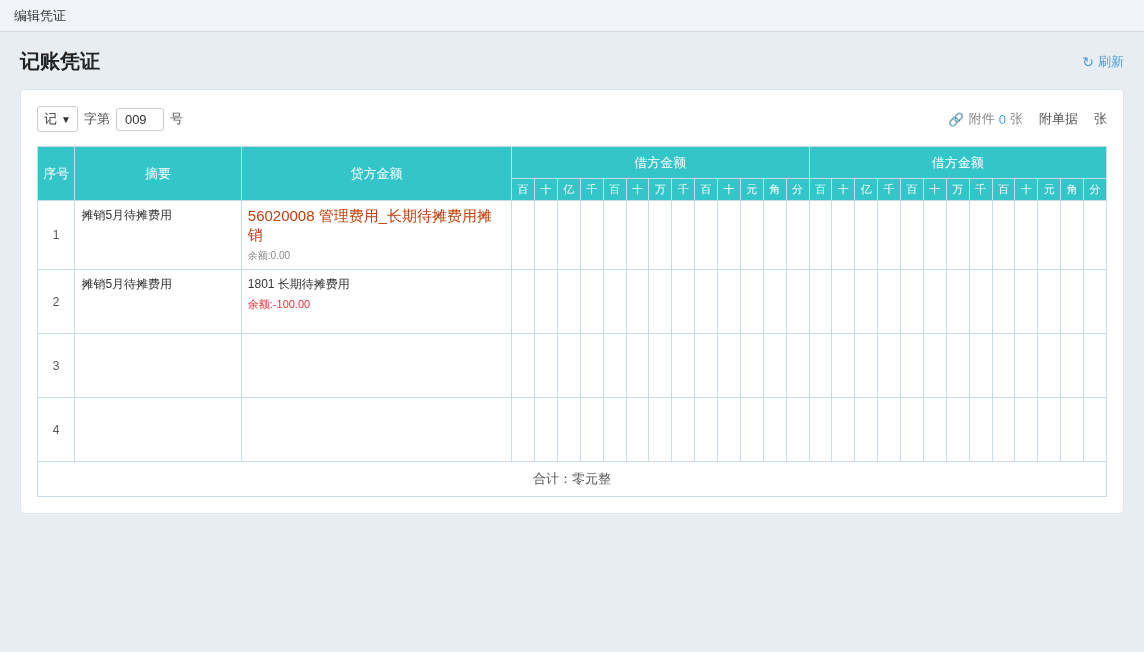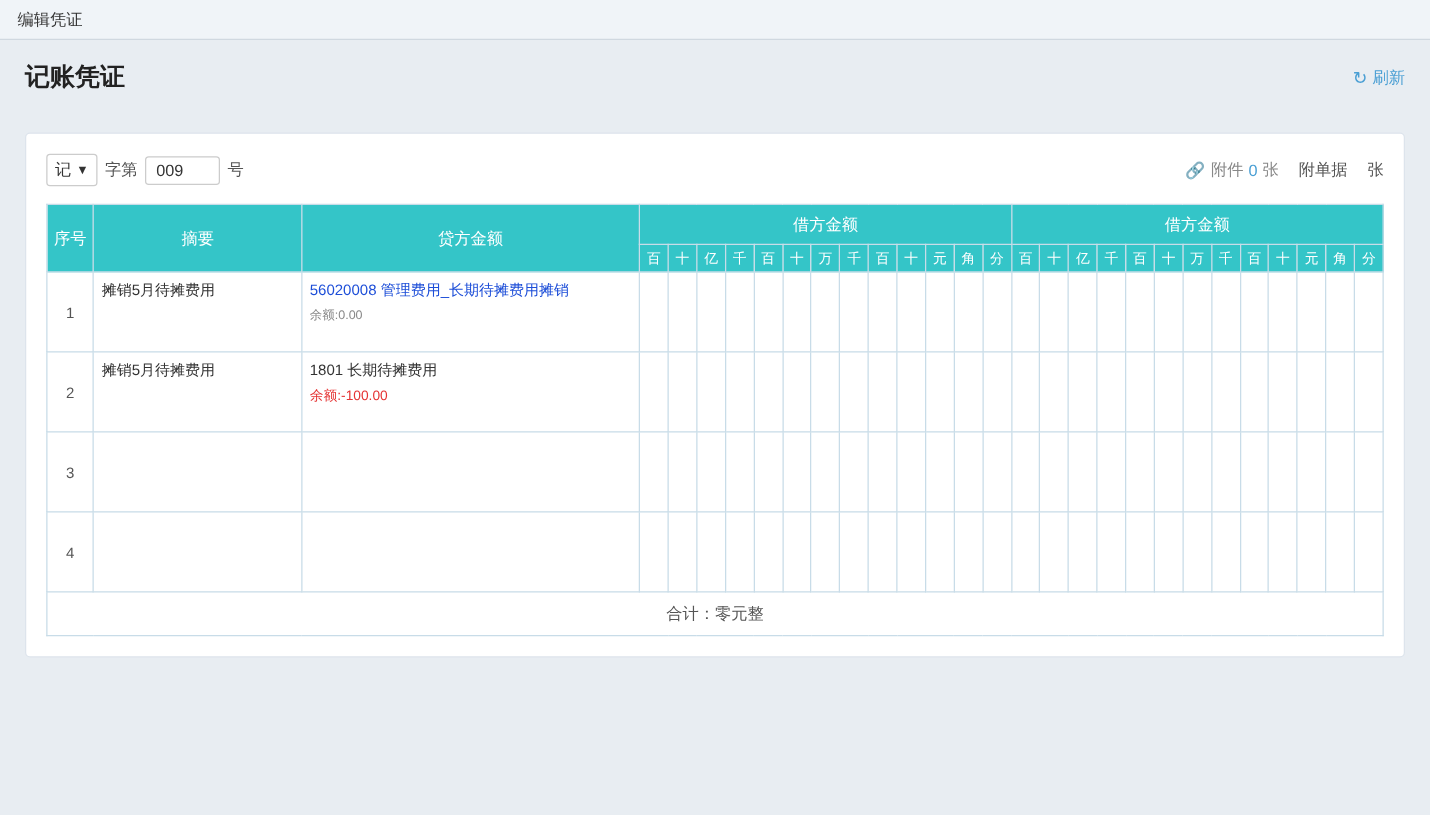--- a/index.html
+++ b/index.html
@@ -23,21 +23,21 @@
     }
     .main-content {
       padding: 16px 20px;
       height: calc(652px - 32px);
       overflow-y: auto;
     }
     .page-header {
       display: flex;
       justify-content: space-between;
       align-items: center;
-      margin-bottom: 31px;
+      margin-bottom: 14px;
     }
     .page-title {
       font-size: 20px;
       font-weight: bold;
       color: #222;
     }
     .refresh-btn {
       display: flex;
       align-items: center;
       gap: 4px;
@@ -90,21 +90,21 @@
       color: #333;
       background: #fff;
       outline: none;
     }
     .input-field.date-field {
       width: 110px;
       background: #e8f4ff;
       border-color: #aaccee;
     }
     .input-field.number-field {
-      width: 60px;
+      width: 48px;
     }
     .attachment-area {
       margin-left: auto;
       display: flex;
       align-items: center;
       gap: 16px;
       color: #888;
       font-size: 13px;
     }
     .attachment-link {
@@ -261,21 +261,21 @@
           <th>角</th>
           <th>分</th>
         </tr>
       </thead>
       <tbody id="table-body">
 
       <tr style="height: 64px;">
             <td style="text-align: center; vertical-align: middle;">1</td>
             <td style="vertical-align: top; padding: 6px;">摊销5月待摊费用</td>
             <td style="vertical-align: top; padding: 6px;">
-              <div style="font-size:12px;color:#1d4ed8;">56020008 管理费用_长期待摊费用摊销</div>
+              <div style="font-size:15px;color:#c2410c;">56020008 管理费用_长期待摊费用摊销</div>
               <div style="font-size: 10px; margin-top: 4px; color: rgb(136, 136, 136);">余额:0.00</div>
             </td>
             <td style="width: 20px; min-width: 18px; text-align: center; padding: 0px; font-size: 11px;"></td>
             <td style="width: 20px; min-width: 18px; text-align: center; padding: 0px; font-size: 11px;"></td>
             <td style="width: 20px; min-width: 18px; text-align: center; padding: 0px; font-size: 11px;"></td>
             <td style="width: 20px; min-width: 18px; text-align: center; padding: 0px; font-size: 11px;"></td>
             <td style="width: 20px; min-width: 18px; text-align: center; padding: 0px; font-size: 11px;"></td>
             <td style="width: 20px; min-width: 18px; text-align: center; padding: 0px; font-size: 11px;"></td>
             <td style="width: 20px; min-width: 18px; text-align: center; padding: 0px; font-size: 11px;"></td>
             <td style="width: 20px; min-width: 18px; text-align: center; padding: 0px; font-size: 11px;"></td>

